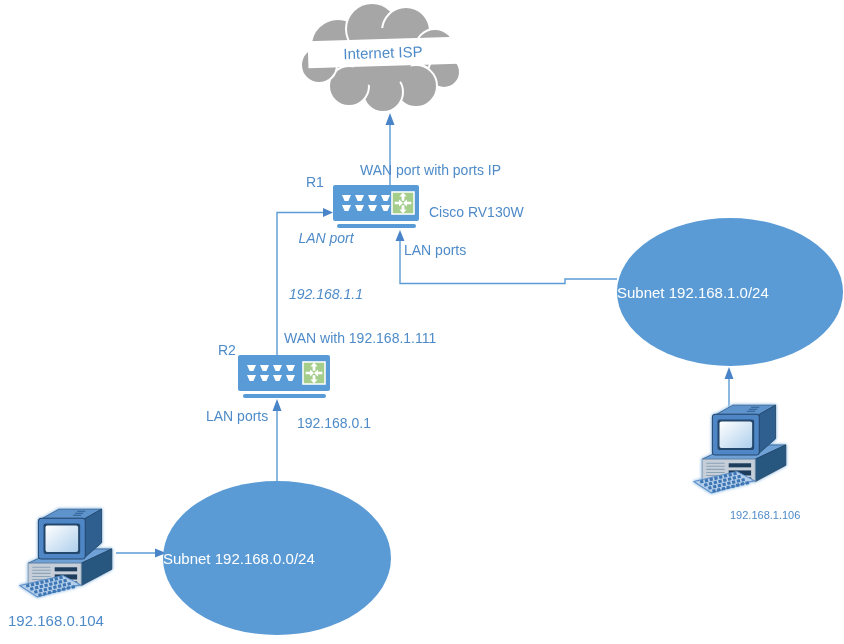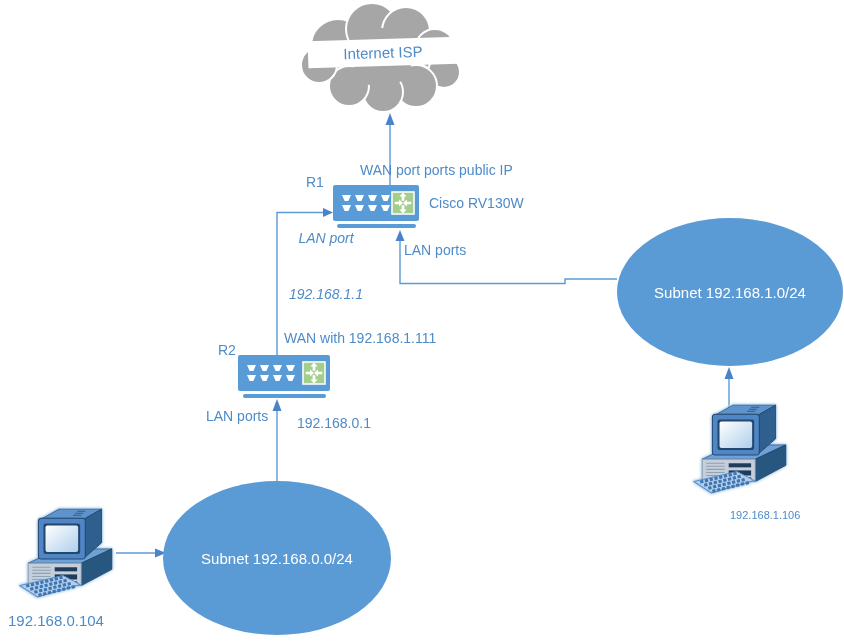--- a/index.html
+++ b/index.html
@@ -9,21 +9,21 @@
   }
   .wires { position:absolute; left:0; top:0; width:844px; height:644px; }
 
   
   .label {
     position:absolute; font-size:14px; line-height:1.25;
     color:#4E8BC8; white-space:nowrap;
   }
   .r1-name   { left:306px; top:174px; }
   .r1-wan    { left:360px; top:162px; }
-  .r1-model  { left:429px; top:195px; }
+  .r1-model  { left:429px; top:204px; }
   .r1-lanport{ left:281px; top:229px; width:90px; text-align:center;
                white-space:normal; line-height:18px;font-style:italic; }
   .r1-lanports { left:404px; top:242px; }
   .r2-name   { left:218px; top:342px; }
   .r2-wan    { left:284px; top:330px; }
   .r2-lanports { left:206px; top:408px; }
   .r2-ip     { left:297px; top:415px; }
   .ip-left   { left:8px;   top:612px; font-size:15px; }
   .ip-right  { left:730px; top:509px; font-size:11px; }
 
@@ -41,21 +41,21 @@
   .r2-base { left:243px; top:394px; width:83px; }
   .ports { display:grid; grid-template-columns:repeat(4,9px);
            gap:4px 4px; margin-left:9px; }
   .port  { width:9px; height:6px; background:#fff;
            clip-path:polygon(0 0,100% 0,71% 100%,29% 100%); }
   .rsym  { position:absolute; right:4px; top:6px; width:24px; height:24px; }
 
   
   .ellipse {
     position:absolute; background:#5B9BD5; border-radius:50%;
-    display:flex; align-items:center; justify-content:center;
+    display:flex; align-items:center; 
     color:#ffffff; font-size:15px;
   }
   .subnet1 { left:617px; top:218px; width:226px; height:148px; }
   .subnet0 { left:163px; top:481px; width:228px; height:154px; }
 
   
   .cloud { position:absolute; left:300px; top:2px; width:165px; height:112px; }
   .cloud-shape { position:absolute; left:0; top:0; width:165px; height:112px; }
   .cloud-banner {
     position:absolute; left:8px; top:37px; width:150px; height:27px;
@@ -152,21 +152,21 @@
         <circle cx="19" cy="63" r="18"></circle>
       </g>
       <circle cx="82" cy="56" r="30" fill="#A6A6A6"></circle>
     </svg>
     <div class="cloud-banner">
       <span>Internet ISP</span>
     </div>
   </div>
 
   <div class="label r1-name">R1</div>
-  <div class="label r1-wan">WAN port ports public IP</div>
+  <div class="label r1-wan">WAN port with ports IP</div>
   <div class="router r1">
     <div class="ports">
       <span class="port"></span>
         <span class="port"></span>
         <span class="port"></span>
         <span class="port"></span>
         <span class="port"></span>
         <span class="port"></span>
         <span class="port"></span>
         <span class="port"></span>

